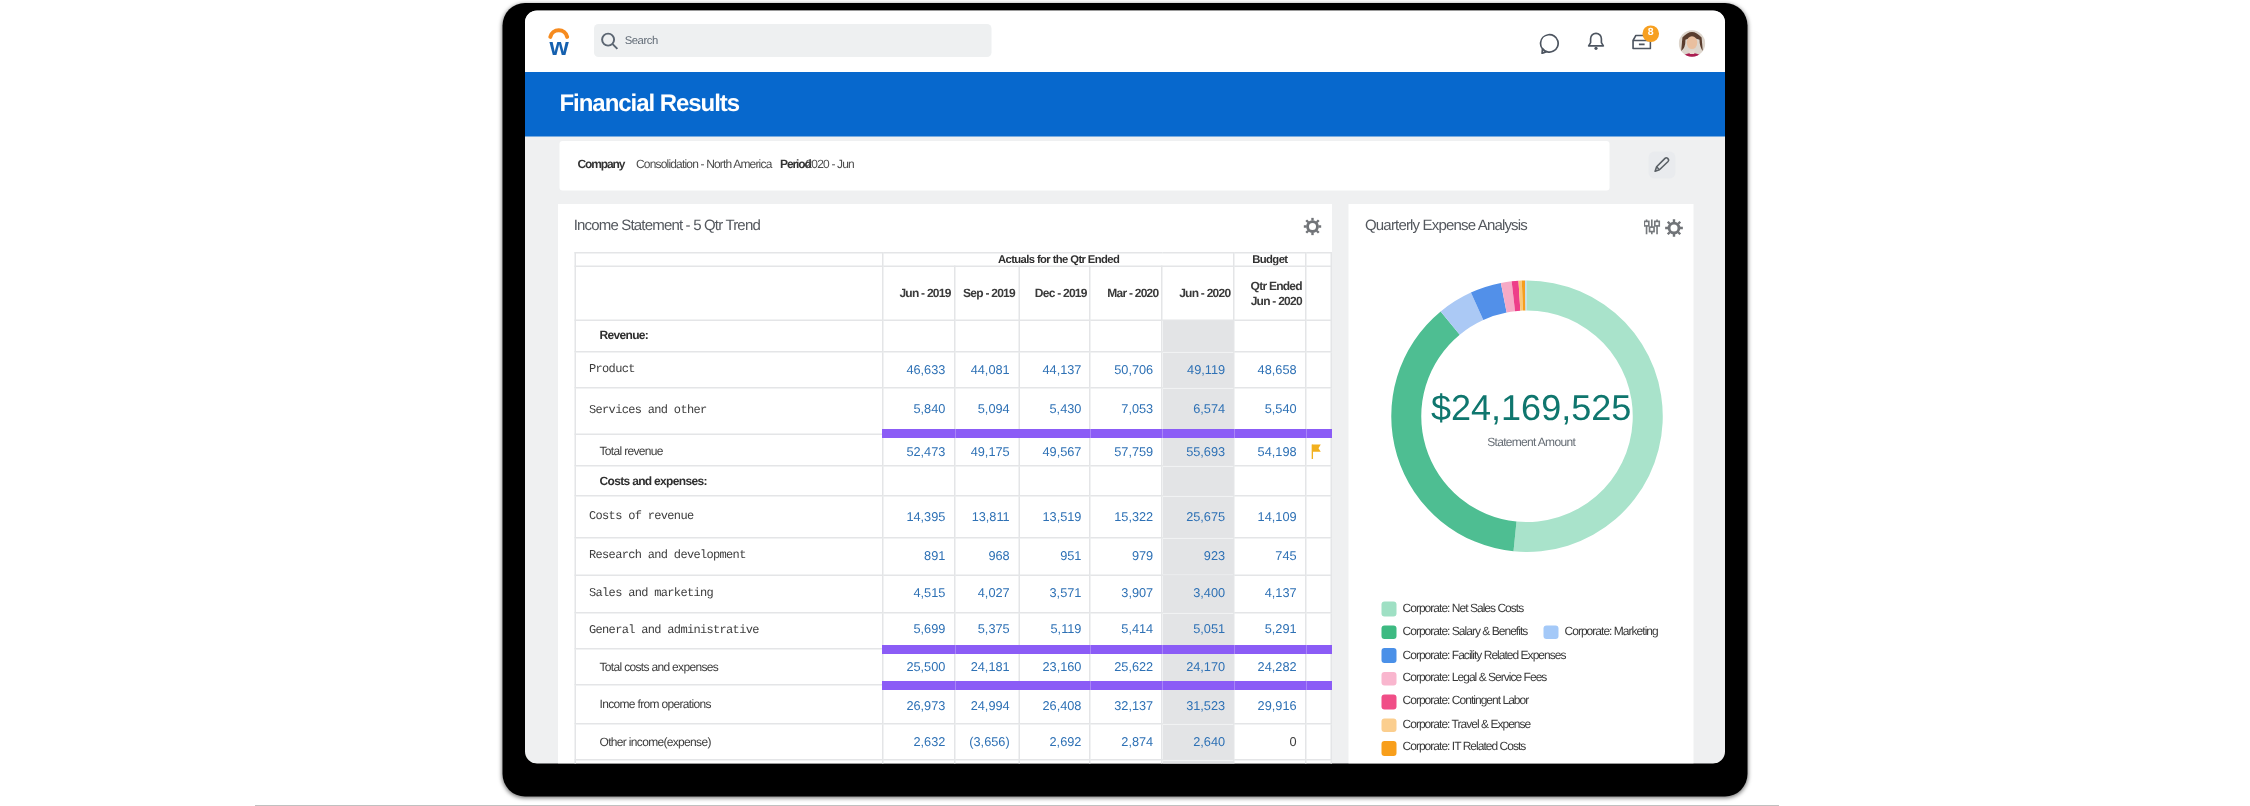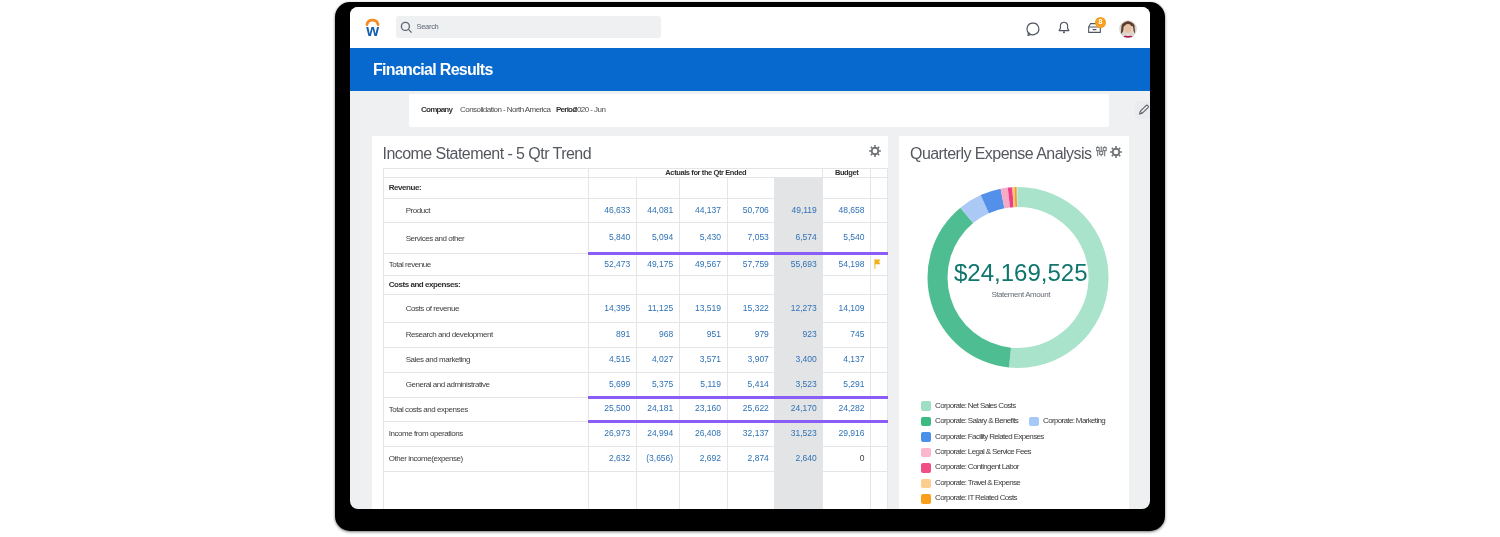--- a/index.html
+++ b/index.html
@@ -13,42 +13,42 @@
   .bluebar { position:absolute; left:0; top:41px; width:800px; height:42.5px; background:#0768cd; }
   .bluebar .title { position:absolute; left:23px; top:12.5px; color:#fff; font-size:16px; font-weight:bold; letter-spacing:-0.7px; }
 
   
   .logo { position:absolute; left:15px; top:7.8px; width:16px; height:24px; }
   .search { position:absolute; left:45.5px; top:9px; width:265px; height:21.5px; background:#eef0f1; border-radius:3px; }
   .search .stext { position:absolute; left:21px; top:6px; font-size:7.5px; color:#5f6974; letter-spacing:-0.3px; }
   .topicon { position:absolute; top:0; }
 
   
-  .filterbar { position:absolute; left:23px; top:87px; width:700px; height:32.5px; background:#fff; border-radius:2px;margin-left:36px; }
+  .filterbar { position:absolute; left:23px; top:87px; width:700px; height:32.5px; background:#fff; border-radius:2px; }
   .filterbar .ftxt { position:absolute; top:10.5px; font-size:8px; color:#4d4d4d; letter-spacing:-0.55px; line-height:9px; }
   .filterbar .lbl { font-weight:bold; color:#333; letter-spacing:-0.75px; }
   .editbtn { position:absolute; left:726px; top:7px; width:17.5px; height:17.5px; background:#e9ebee; border-radius:4px; }
 
   
   .panelL { position:absolute; left:21.5px; top:129px; width:516.5px; height:373px; background:#fff; }
   .panelR { position:absolute; left:549px; top:129px; width:229.5px; height:373px; background:#fff; }
-  .ptitle { position:absolute; left:11px; top:9px; font-size:16px; color:#54585e; letter-spacing:-0.55px; }
+  .ptitle { position:absolute; left:11px; top:9px; font-size:10px; color:#54585e; letter-spacing:-0.55px; }
 
   
   table.grid { position:absolute; left:11.2px; top:31.5px; border-collapse:collapse; table-layout:fixed; }
   table.grid td { border:1px solid #e4e5e7; font-size:8px; color:#3d3d3d; padding:0;
     vertical-align:middle; overflow:hidden; white-space:nowrap; letter-spacing:-0.45px; line-height:1.15; }
   table.grid td.num { text-align:right; padding-right:5.5px; color:#2e71b5; font-size:8.5px; letter-spacing:0; }
-  table.grid td.lab { padding-left:5px;margin-left:48px; }
-  table.grid td.lab2 { padding-left:22px; }
+  table.grid td.lab { padding-left:16px;margin-left:48px; }
+  table.grid td.lab2 { padding-left:9px;font-family:Liberation Mono, monospace; }
   table.grid td.bold { font-weight:bold; color:#2f2f2f; }
   table.grid td.qh { font-weight:bold; text-align:right; padding-right:2px; color:#3a3a3a; font-size:8px; letter-spacing:-0.5px; line-height:9.7px; }
   table.grid td.gh { font-weight:bold; text-align:center; color:#2f2f2f; font-size:7.5px; letter-spacing:-0.4px; }
   table.grid td.gray { background:#e3e4e6; }
-  table.grid td.bb-dark { border-bottom:3px solid #8b5cf6; }
+  table.grid td.bb-dark { border-bottom:6px solid #8b5cf6; }
 
   
   .bignum { position:absolute; left:7px; top:125.4px; width:229.5px; text-align:center;
     font-size:24px; color:#0f766e; line-height:1; }
   .subnum { position:absolute; left:7px; top:155px; width:229.5px; text-align:center;
     font-size:8px; color:#666d75; letter-spacing:-0.45px; line-height:1; }
   .leg { position:absolute; font-size:8px; color:#3a3a3a; letter-spacing:-0.65px; line-height:9px; }
   .sw { position:absolute; width:9.5px; height:9.5px; border-radius:2px; }
 </style>
 </head>
@@ -135,20 +135,30 @@
         <col style="width:47.7px">
             <col style="width:17px">
       </colgroup>
       <tbody>
             <tr style="height:9.2px">
         <td></td>
         <td colspan="5" class="gh">Actuals for the Qtr Ended</td>
         <td class="gh">Budget</td>
               <td></td>
       </tr>
+      <tr style="height:35.8px">
+        <td></td>
+        <td class="qh">Jun - 2019</td>
+              <td class="qh">Sep - 2019</td>
+              <td class="qh">Dec - 2019</td>
+        <td class="qh">Mar - 2020</td>
+              <td class="qh">Jun - 2020</td>
+        <td class="qh">Qtr Ended<br>Jun - 2020</td>
+              <td></td>
+      </tr>
       <tr style="height:20.9px">
         <td class="lab bold">Revenue:</td>
               <td></td>
               <td></td>
               <td></td>
               <td></td>
               <td class="gray"></td>
               <td></td>
               <td></td>
       </tr>
@@ -191,24 +201,24 @@
               <td></td>
               <td></td>
               <td></td>
               <td class="gray"></td>
               <td></td>
               <td></td>
       </tr>
       <tr style="height:27.3px">
         <td class="lab2">Costs of revenue</td>
               <td class="num">14,395</td>
-              <td class="num">11,125</td>
+              <td class="num">13,811</td>
               <td class="num">13,519</td>
               <td class="num">15,322</td>
-              <td class="num gray">12,273</td>
+              <td class="num gray">25,675</td>
               <td class="num">14,109</td>
               <td></td>
       </tr>
       <tr style="height:25px">
         <td class="lab2">Research and development</td>
               <td class="num">891</td>
               <td class="num">968</td>
               <td class="num">951</td>
               <td class="num">979</td>
               <td class="num gray">923</td>
@@ -224,21 +234,21 @@
               <td class="num gray">3,400</td>
               <td class="num">4,137</td>
               <td></td>
       </tr>
       <tr style="height:24.4px">
         <td class="lab2">General and administrative</td>
               <td class="num bb-dark">5,699</td>
               <td class="num bb-dark">5,375</td>
               <td class="num bb-dark">5,119</td>
               <td class="num bb-dark">5,414</td>
-              <td class="num gray bb-dark">3,523</td>
+              <td class="num gray bb-dark">5,051</td>
               <td class="num bb-dark">5,291</td>
               <td class="bb-dark"></td>
       </tr>
       <tr style="height:23.9px">
         <td class="lab">Total costs and expenses</td>
               <td class="num bb-dark">25,500</td>
               <td class="num bb-dark">24,181</td>
               <td class="num bb-dark">23,160</td>
               <td class="num bb-dark">25,622</td>
               <td class="num gray bb-dark">24,170</td>

